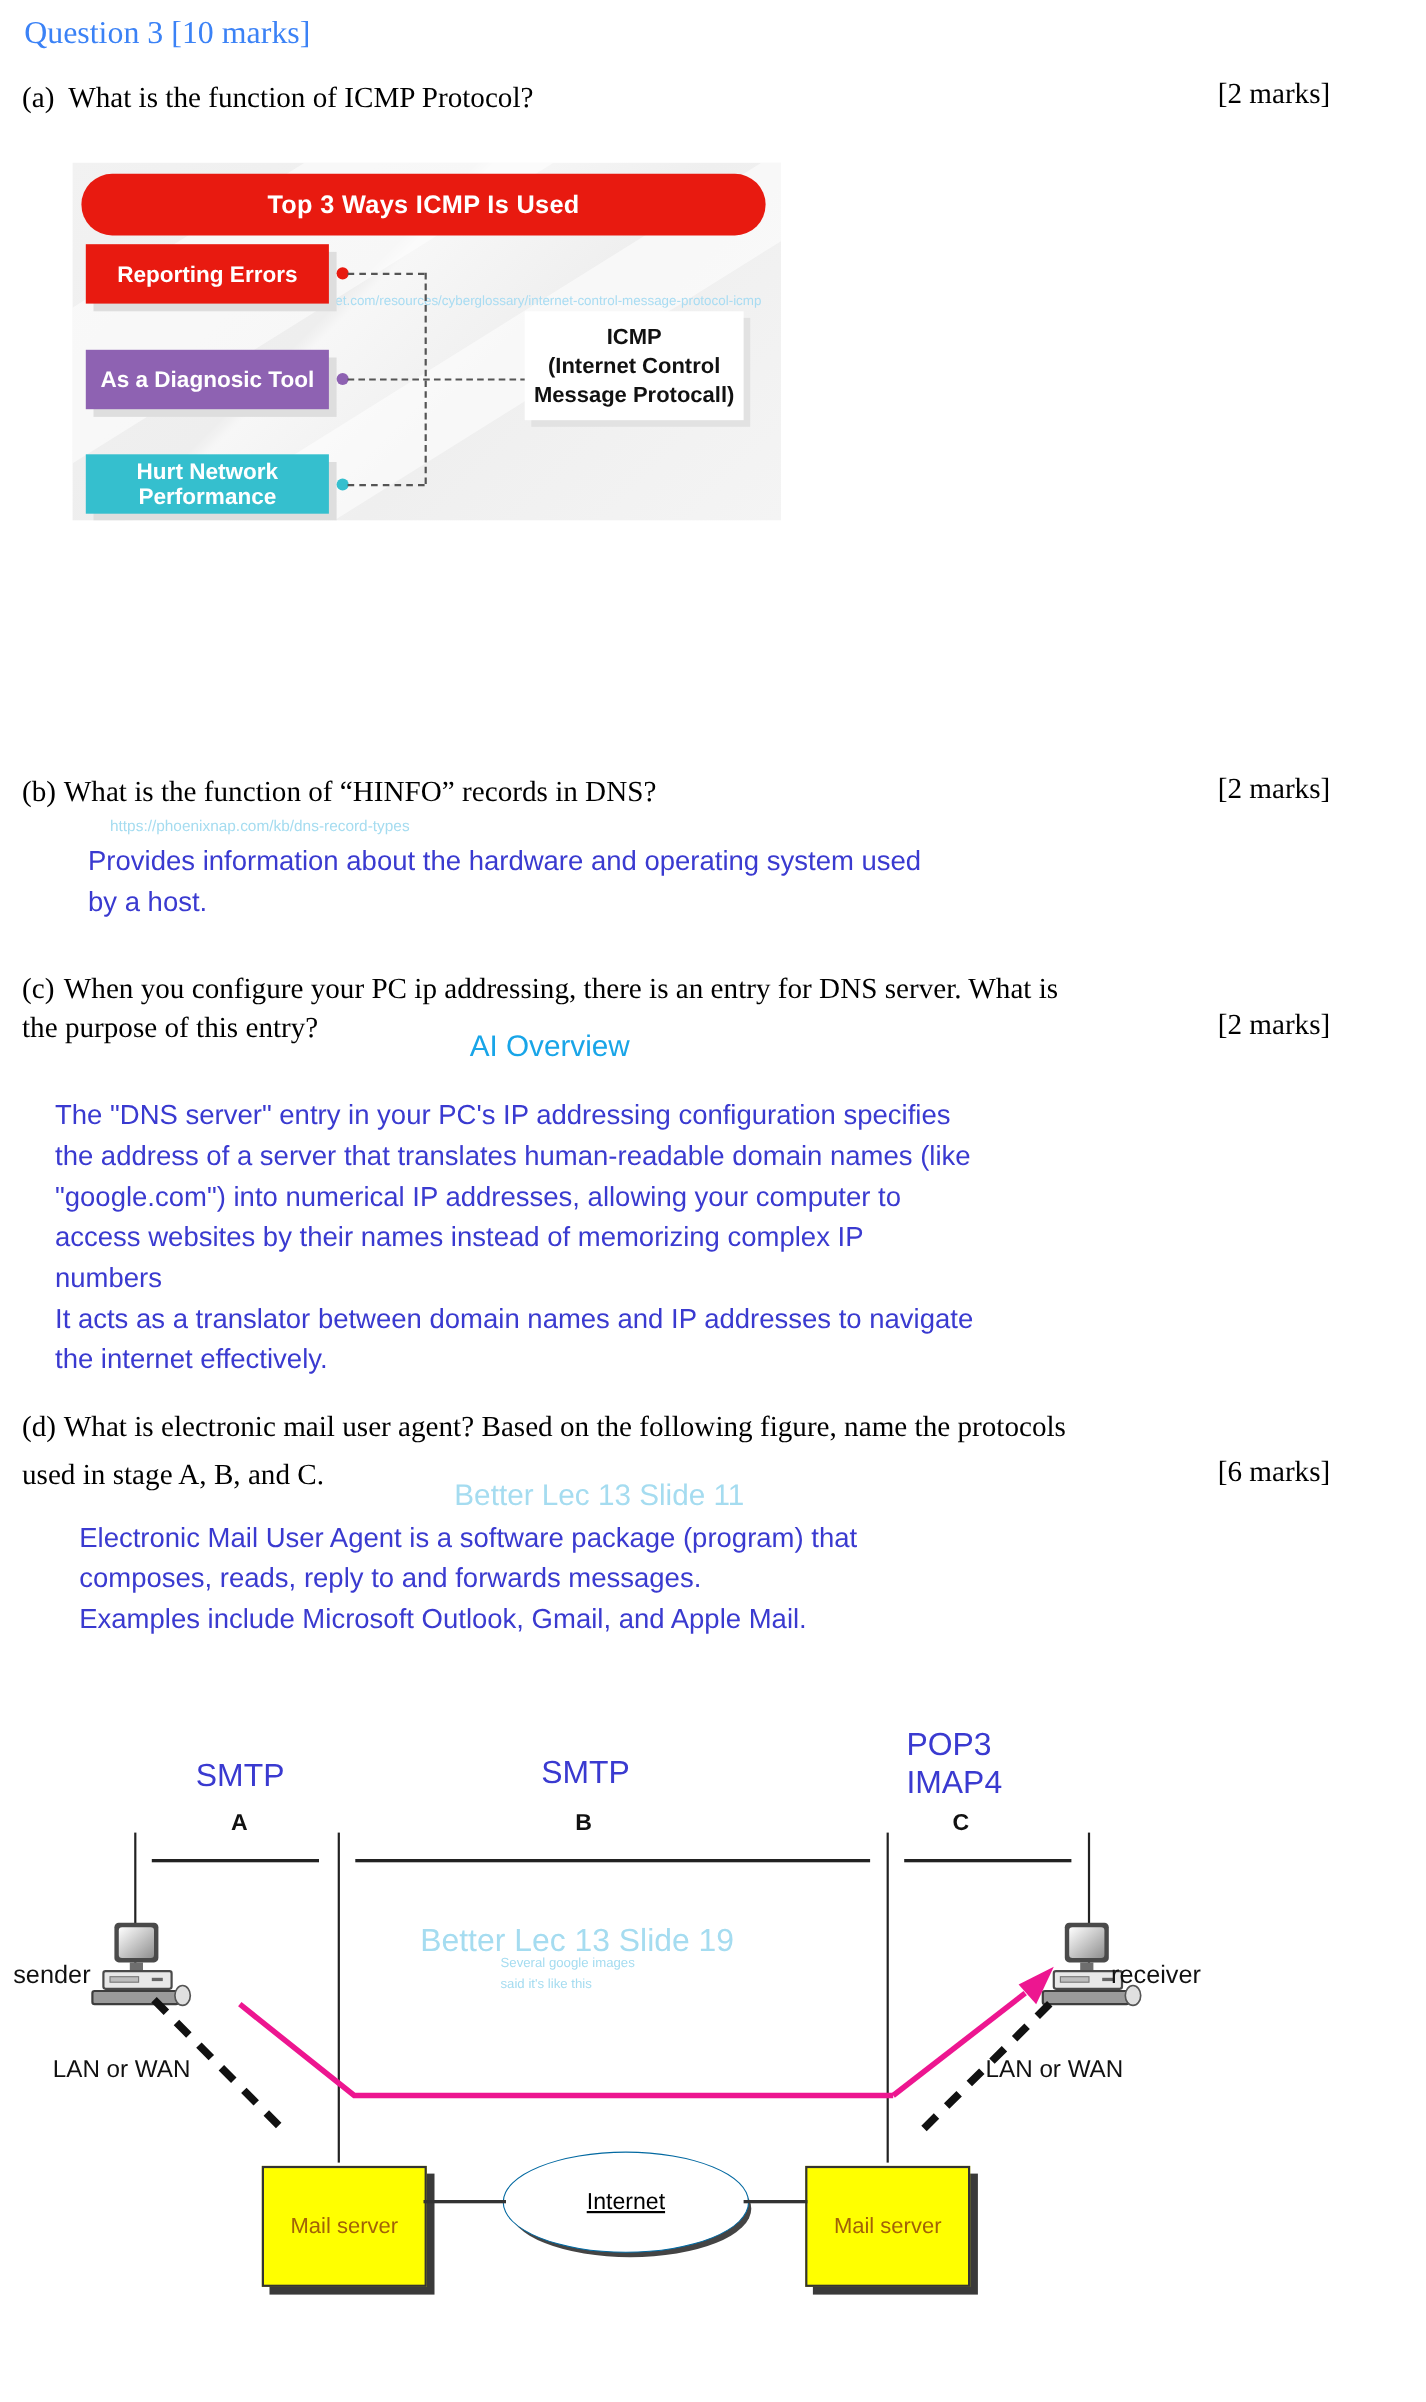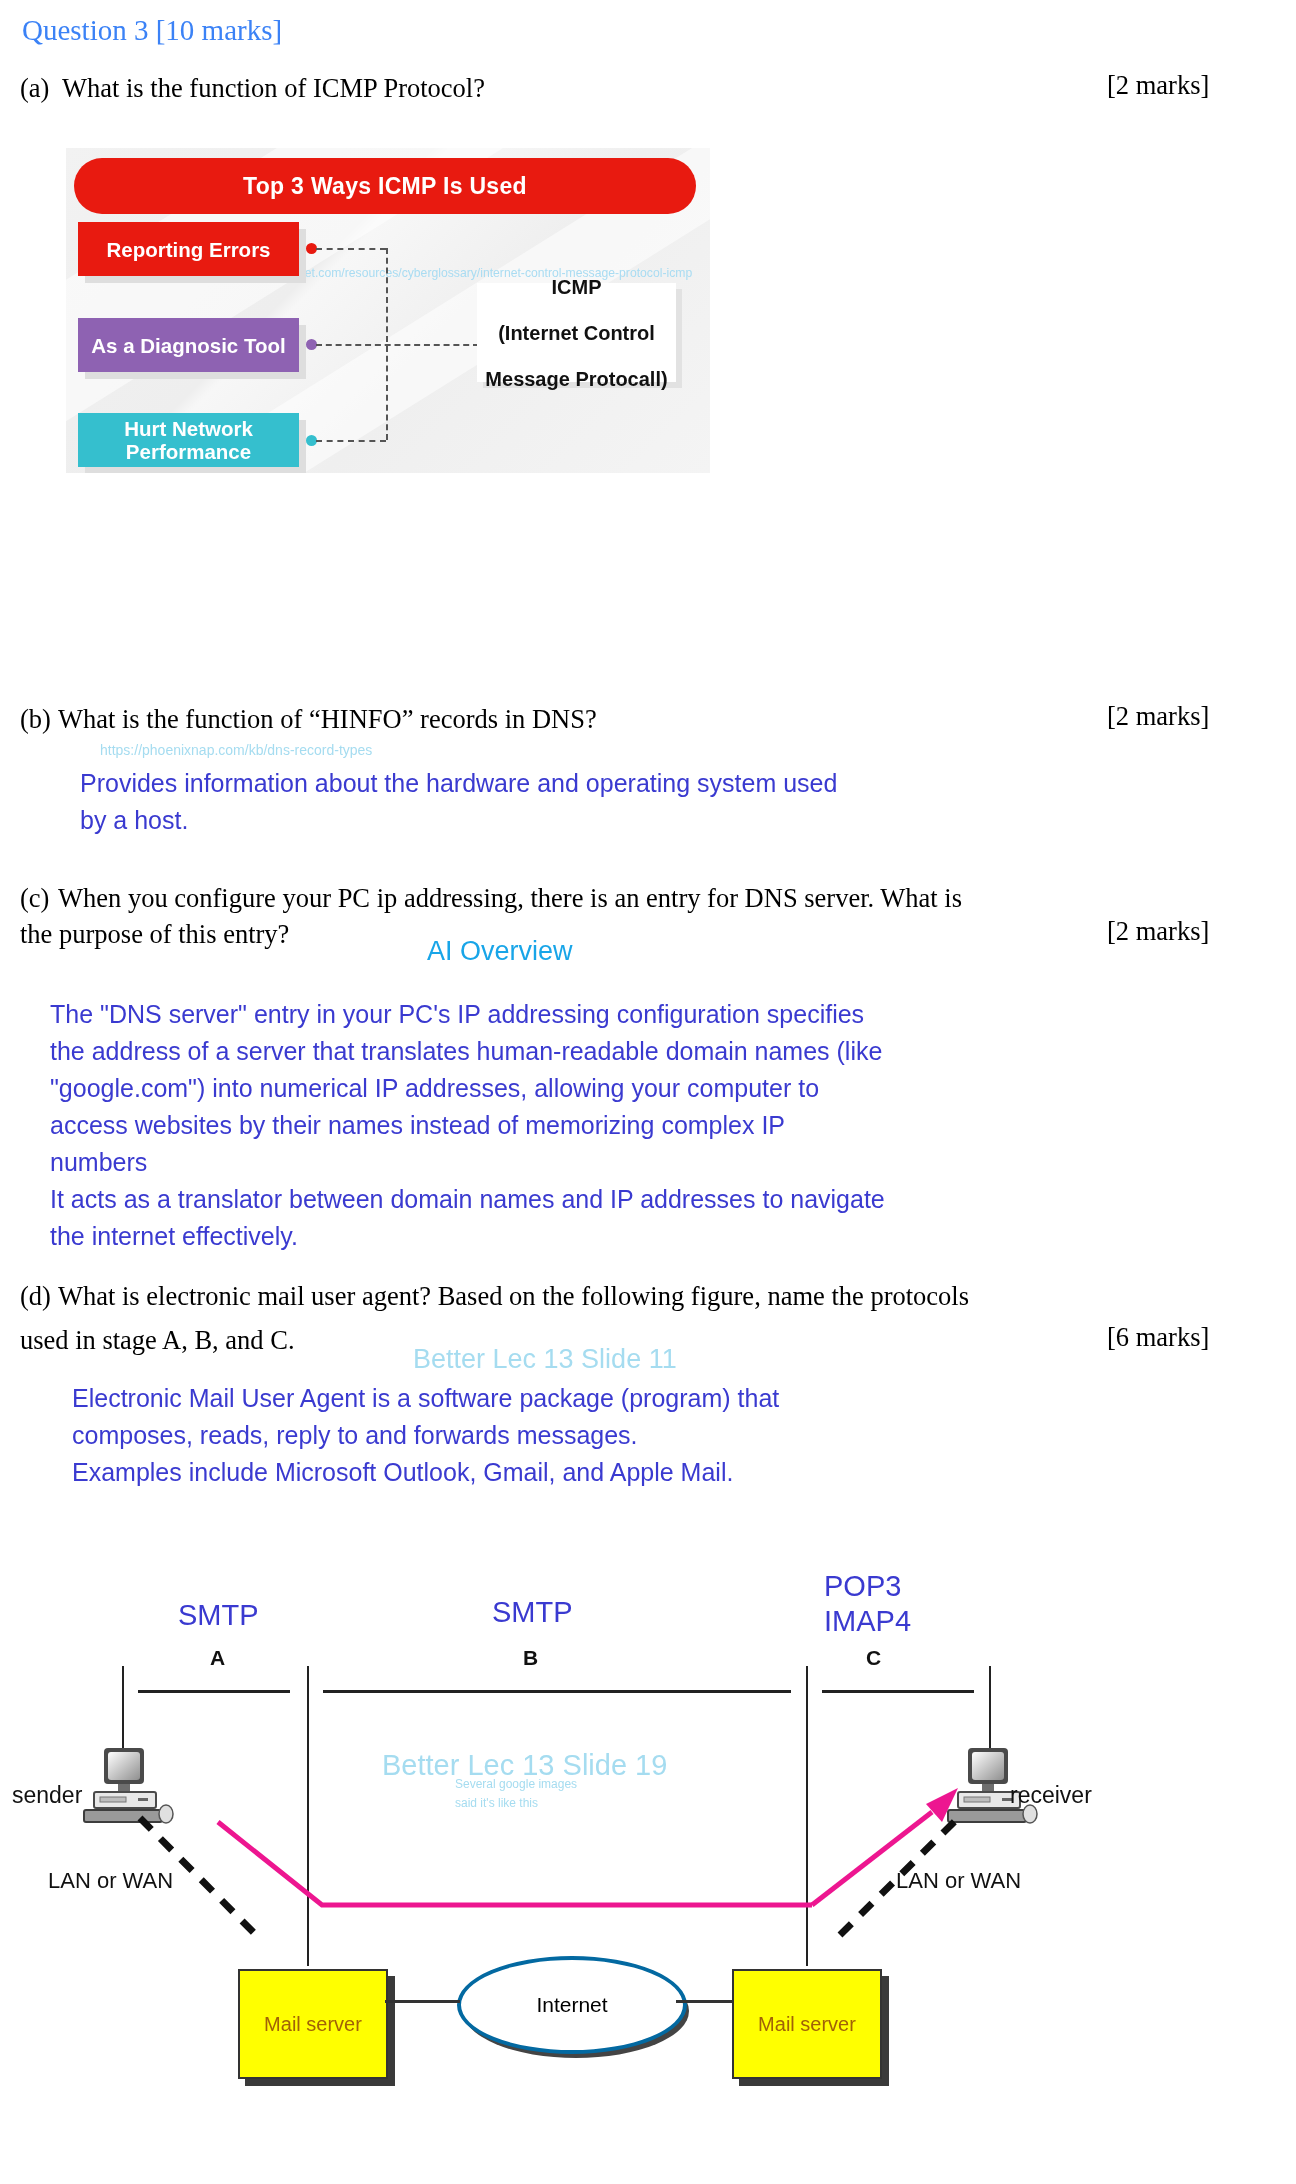--- a/index.html
+++ b/index.html
@@ -151,21 +151,20 @@
     color: #111;
     font-family: "Liberation Sans", sans-serif;
     font-weight: bold;
     font-size: 20px;
     display: flex;
     flex-direction: column;
     align-items: center;
     justify-content: center;
     line-height: 26px;
     text-align: center;
-    gap: 20px;
   }
 
   
   #mail-figure {
     position: absolute;
     left: 0; top: 1560px;
     width: 1080px;
     height: 624px;
   }
   .mf-abs { position: absolute; }
@@ -202,30 +201,31 @@
     font-family: "Liberation Sans", sans-serif;
     font-size: 20px;
     color: #a16207;
     display: flex;
     align-items: center;
     justify-content: center;
     margin-top: 21px;
   }
   .inet-oval {
     position: absolute;
-    border: 4px solid #0369a1;
+    border: 1px solid #0369a1;
     border-radius: 50%;
     background: #fff;
     box-shadow: 4px 6px 0 -2px #444;
     font-family: "Liberation Sans", sans-serif;
     font-size: 21px;
     color: #000;
     display: flex;
     align-items: center;
     justify-content: center;
+    text-decoration: underline;
   }
   .plain-label {
     position: absolute;
     font-family: "Liberation Sans", sans-serif;
     font-size: 23px;
     color: #111;
     white-space: nowrap;
   }
   .lan-label {
     position: absolute;

